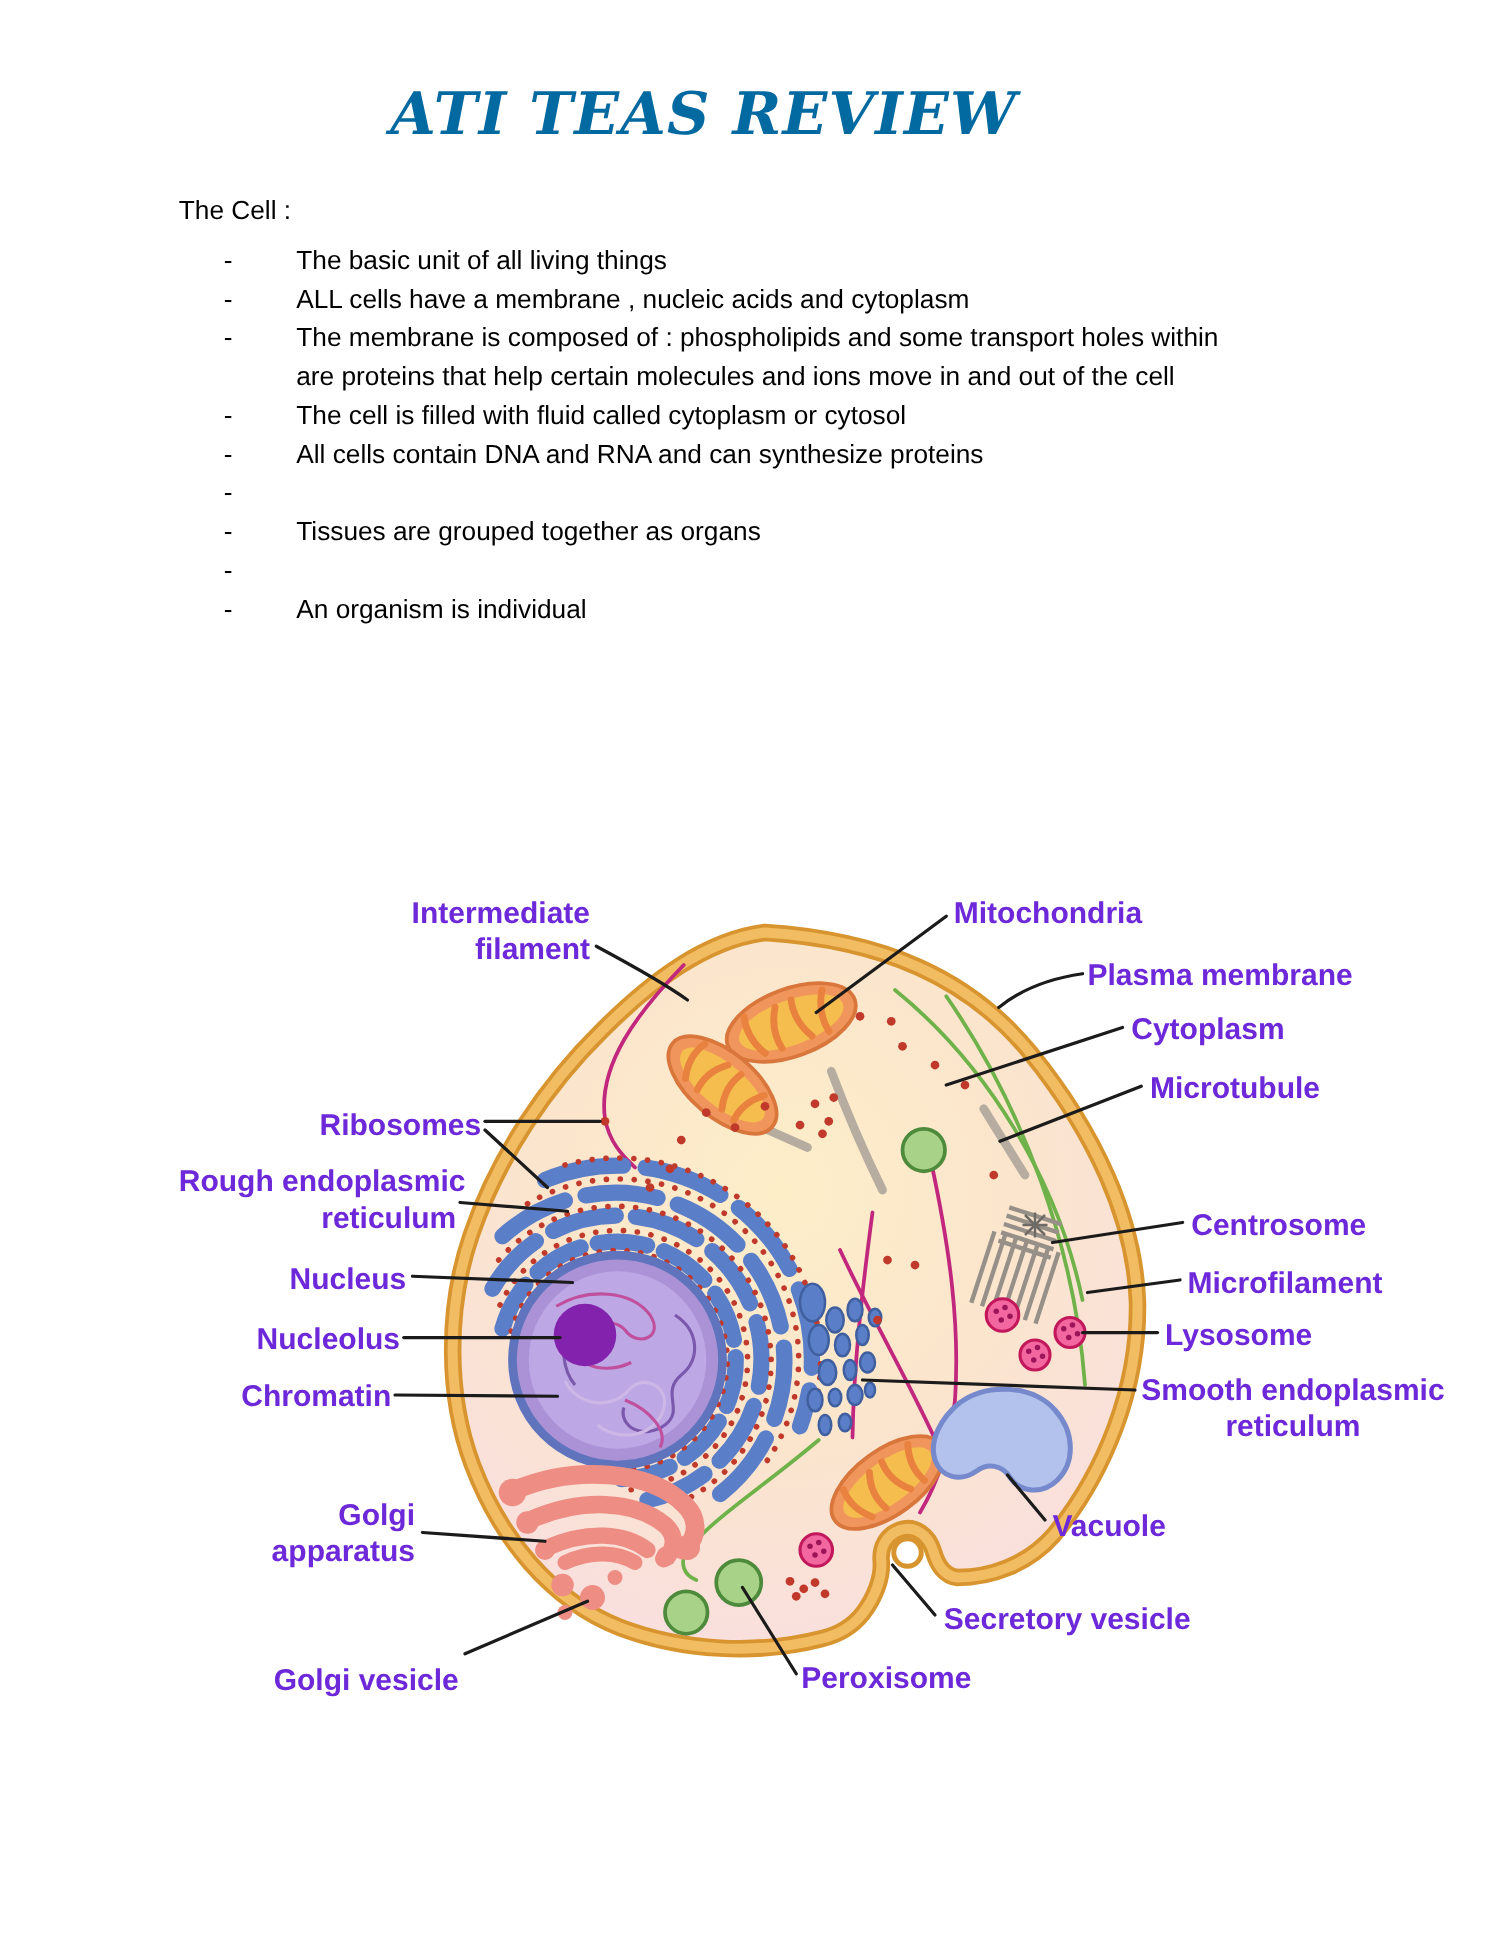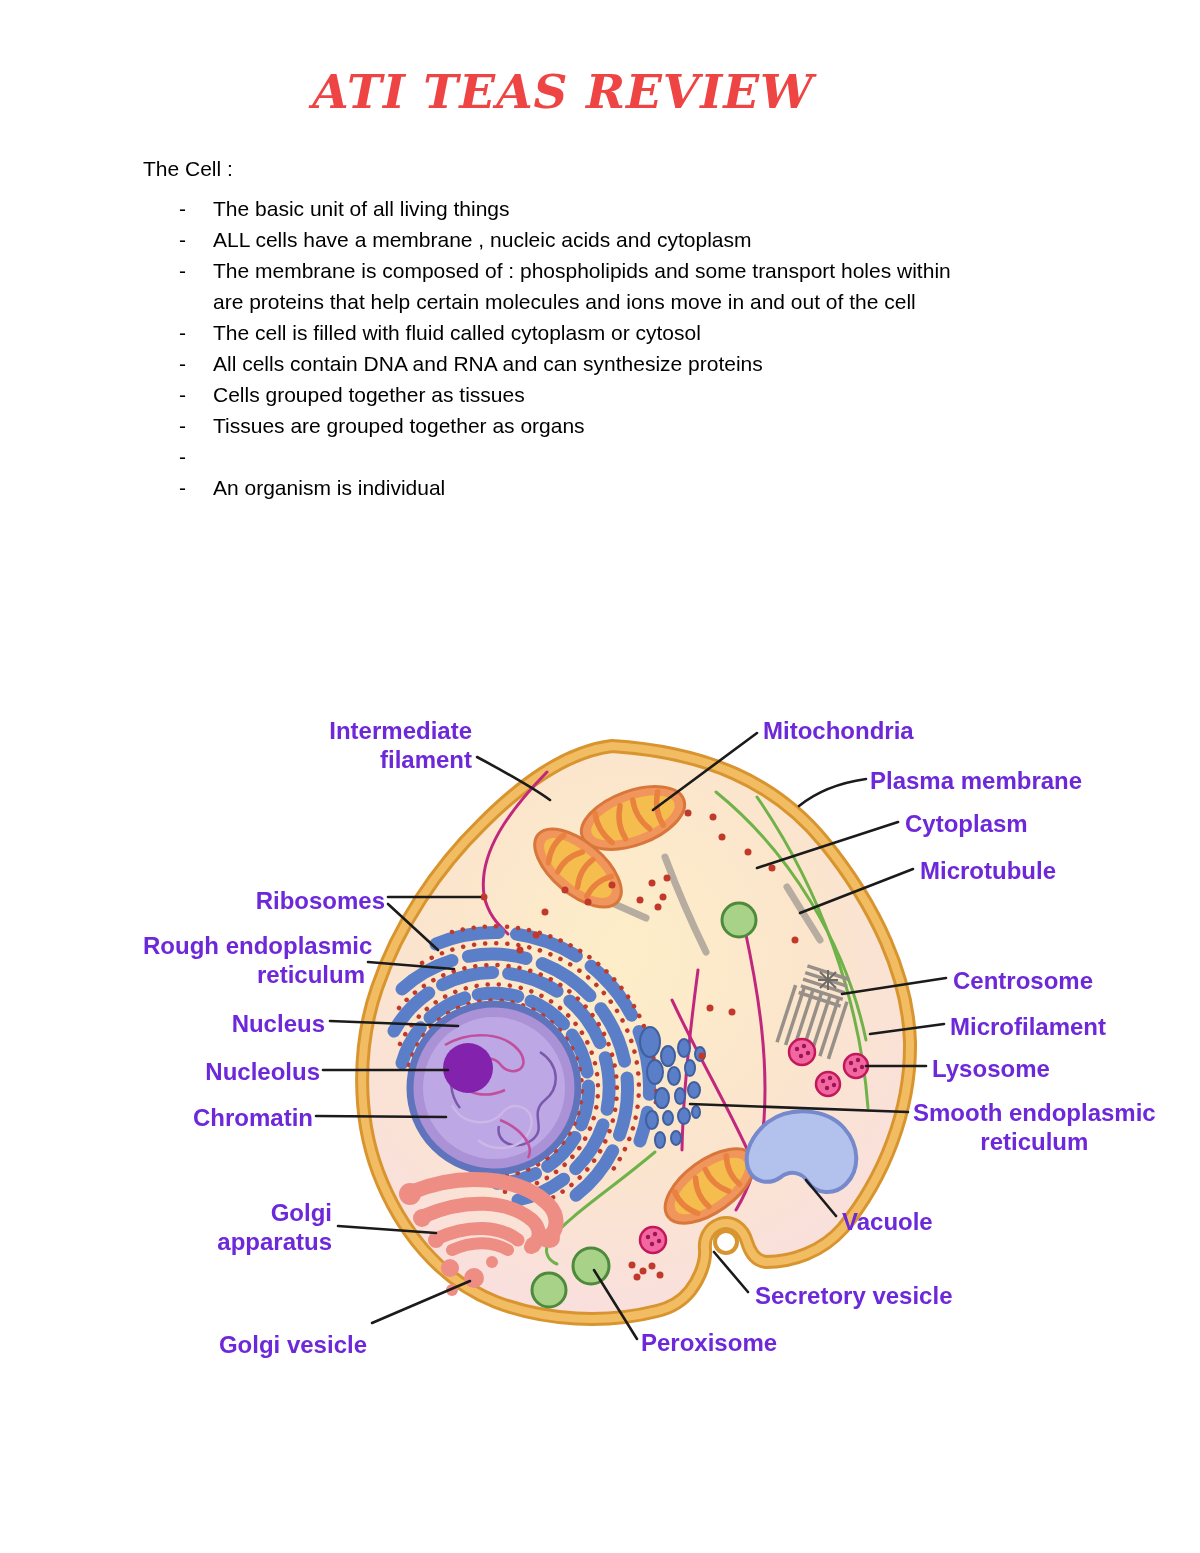--- a/index.html
+++ b/index.html
@@ -3,27 +3,27 @@
 <meta charset="utf-8">
 <style>
   html,body{margin:0;padding:0;}
   body{
     width:1200px;height:1553px;background:#ffffff;position:relative;
     font-family:"Liberation Sans",sans-serif;overflow:hidden;
   }
   .doc-title{
     margin-top:64px;padding-right:74px;text-align:center;
     font-family:"DejaVu Serif",serif;font-style:italic;font-weight:700;
-    font-size:47px;letter-spacing:1px;color:#ef4444;
+    font-size:47px;letter-spacing:1px;color:#0369a1;
   }
   .notes{margin:34px 0 0 143px;color:#000000;font-size:21px;}
   .notes-heading{line-height:31px;margin-bottom:9px;}
   .bullet{display:flex;line-height:31px;}
   .dash{flex:none;width:34px;padding-left:36px;}
-  .btext{width:752px;}
+  .btext{width:752px;margin-left:24px;}
   .diagram{position:absolute;left:130px;top:700px;width:1040px;height:680px;}
   .diagram svg{position:absolute;left:0;top:0;}
   .dlabel{
     position:absolute;font-weight:700;font-size:24px;line-height:29px;color:#6d28d9;
     letter-spacing:0px;white-space:nowrap;
   }
   .r{text-align:right;}
 </style>
 </head>
 <body>
@@ -47,21 +47,20 @@
   <div class="bullet">
       <span class="dash">-</span>
       <span class="btext">The cell is filled with fluid called cytoplasm or cytosol</span>
     </div>
   <div class="bullet">
       <span class="dash">-</span>
       <span class="btext">All cells contain DNA and RNA and can synthesize proteins</span>
     </div>
   <div class="bullet">
       <span class="dash">-</span>
-      <span class="btext">Cells grouped together as tissues</span>
     </div>
   <div class="bullet">
       <span class="dash">-</span>
       <span class="btext">Tissues are grouped together as organs</span>
     </div>
   <div class="bullet">
       <span class="dash">-</span>
     </div>
   <div class="bullet">
       <span class="dash">-</span>

